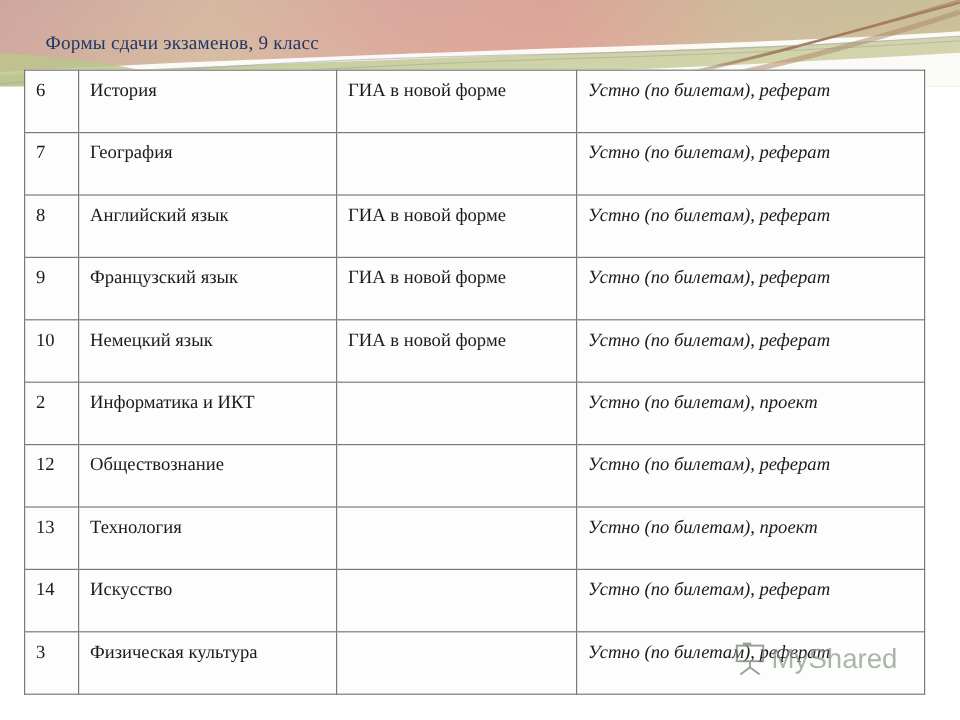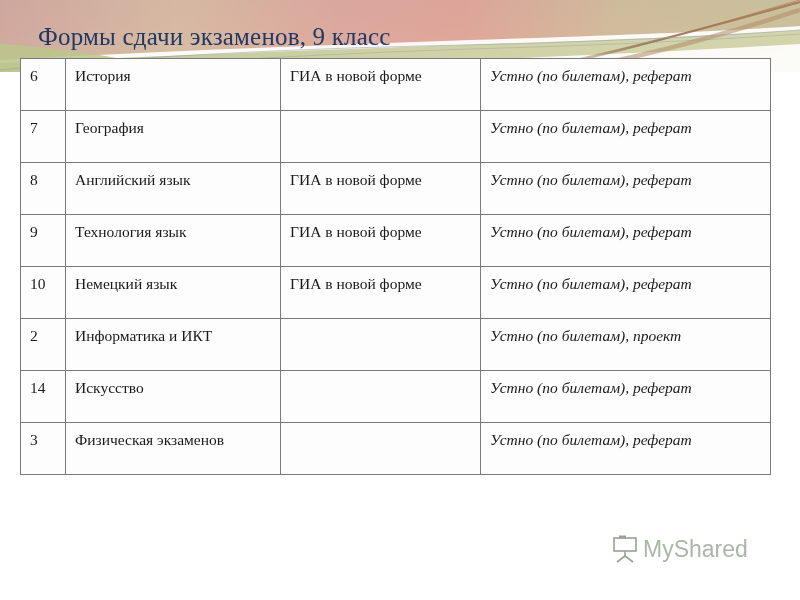--- a/index.html
+++ b/index.html
@@ -27,21 +27,21 @@
     overflow: hidden;
     pointer-events: none;
   }
   .bg-band svg { display: block; }
 
   
   .slide-title {
     position: absolute;
     left: 38px;
     top: 22px;
-    font-size: 25px;
+    font-size: 16px;
     line-height: 30px;
     letter-spacing: 0.2px;
     color: #203864;
     white-space: nowrap;
     font-family: "Liberation Serif", "DejaVu Serif", serif;
   }
 
   
   .table-wrap {
     position: absolute;
@@ -173,45 +173,57 @@
             <td class="col-oral">Устно (по билетам), реферат</td>
           </tr>
           <tr>
             <td class="col-num cell-num">8</td>
             <td class="col-subj">Английский язык</td>
             <td class="col-form">ГИА в новой форме</td>
             <td class="col-oral">Устно (по билетам), реферат</td>
           </tr>
           <tr>
             <td class="col-num cell-num">9</td>
-            <td class="col-subj">Технология язык</td>
+            <td class="col-subj">Французский язык</td>
             <td class="col-form">ГИА в новой форме</td>
             <td class="col-oral">Устно (по билетам), реферат</td>
           </tr>
           <tr>
             <td class="col-num cell-num">10</td>
             <td class="col-subj">Немецкий язык</td>
             <td class="col-form">ГИА в новой форме</td>
             <td class="col-oral">Устно (по билетам), реферат</td>
           </tr>
           <tr>
             <td class="col-num cell-num">2</td>
             <td class="col-subj">Информатика и ИКТ</td>
             <td class="col-form"></td>
             <td class="col-oral">Устно (по билетам), проект</td>
           </tr>
           <tr>
+            <td class="col-num cell-num">12</td>
+            <td class="col-subj">Обществознание</td>
+            <td class="col-form"></td>
+            <td class="col-oral">Устно (по билетам), реферат</td>
+          </tr>
+          <tr>
+            <td class="col-num cell-num">13</td>
+            <td class="col-subj">Технология</td>
+            <td class="col-form"></td>
+            <td class="col-oral">Устно (по билетам), проект</td>
+          </tr>
+          <tr>
             <td class="col-num cell-num">14</td>
             <td class="col-subj">Искусство</td>
             <td class="col-form"></td>
             <td class="col-oral">Устно (по билетам), реферат</td>
           </tr>
           <tr>
             <td class="col-num cell-num">3</td>
-            <td class="col-subj">Физическая экзаменов</td>
+            <td class="col-subj">Физическая культура</td>
             <td class="col-form"></td>
             <td class="col-oral">Устно (по билетам), реферат</td>
           </tr>
         </tbody>
     </table>
   </div>
 
   <div class="watermark">
     <span>
       <svg width="30" height="30" viewBox="0 0 30 30" xmlns="http://www.w3.org/2000/svg">

